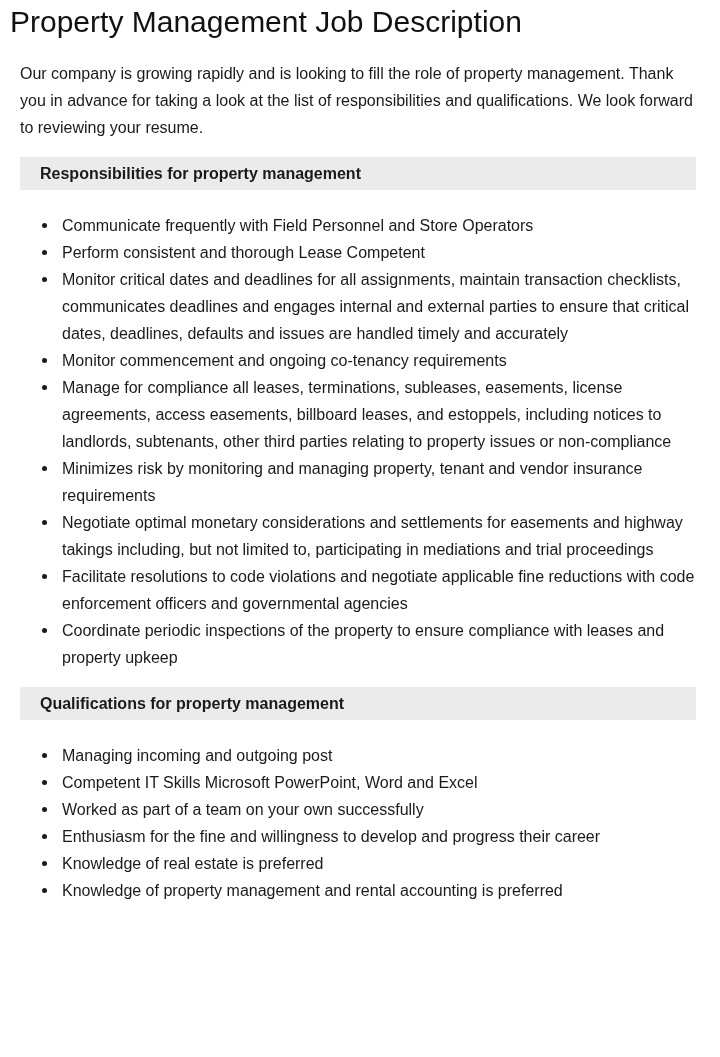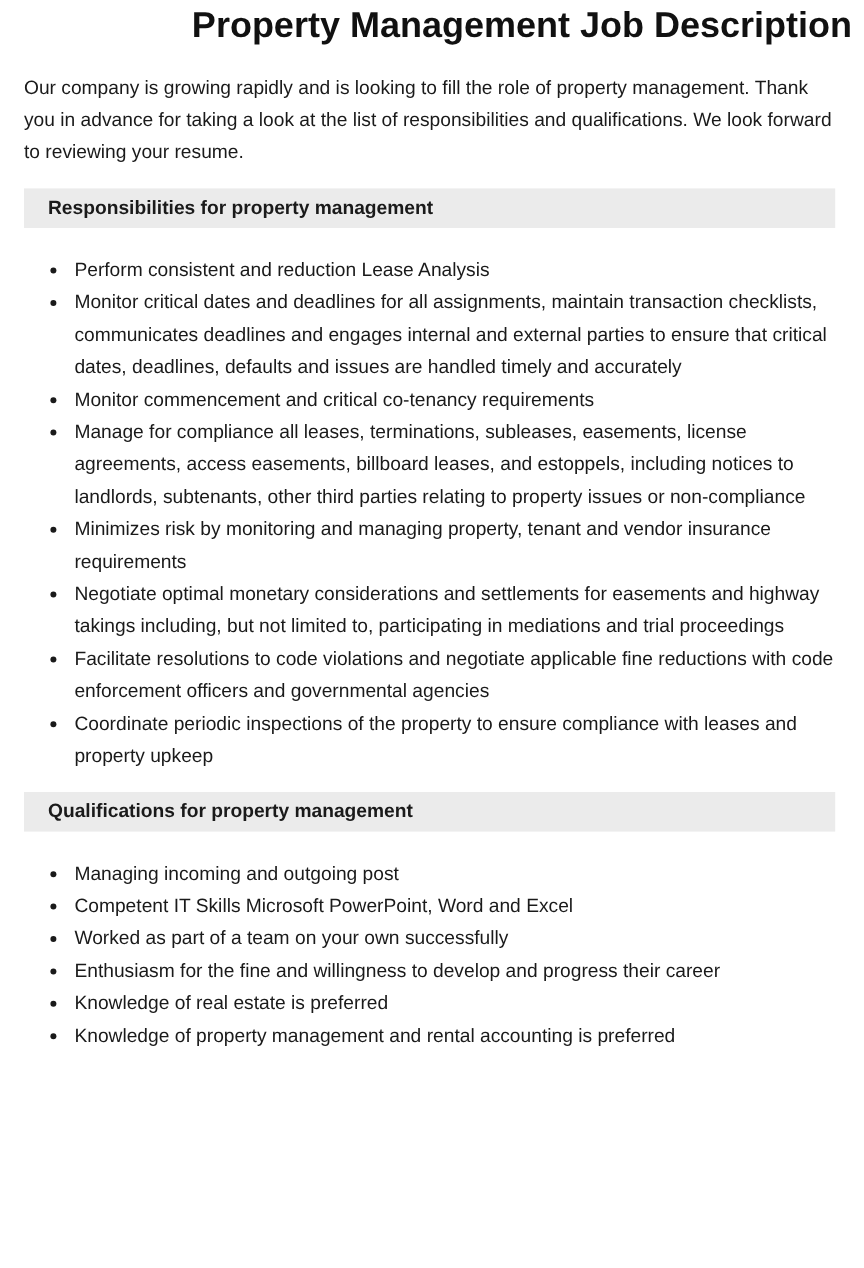--- a/index.html
+++ b/index.html
@@ -7,24 +7,24 @@
     width: 720px;
     height: 1057px;
     background: #ffffff;
     color: #1a1a1a;
     font-family: "Liberation Sans", sans-serif;
     overflow: hidden;
     box-sizing: border-box;
   }
   .page-title {
     margin: 2px 10px 0;
-    text-align: right;
+    text-align: left;
     font-size: 30px;
     line-height: 40px;
-    font-weight: 700;
+    font-weight: 400;
     color: #111111;
   }
   .intro {
     margin: 18px 20px 16px;
     font-size: 16px;
     line-height: 27px;
     color: #1a1a1a;
   }
   .section-bar {
     margin: 16px 24px 0 20px;
@@ -68,23 +68,24 @@
 
 <h1 class="page-title">Property Management Job Description</h1>
 
 <p class="intro">Our company is growing rapidly and is looking to fill the role of property management. Thank you in advance for taking a look at the list of responsibilities and qualifications. We look forward to reviewing your resume.</p>
 
 <div class="section-bar">
   <span class="heading">Responsibilities for property management</span>
 </div>
 
 <ul class="bullets">
-  <li>Perform consistent and reduction Lease Analysis</li>
+  <li>Communicate frequently with Field Personnel and Store Operators</li>
+  <li>Perform consistent and thorough Lease Competent</li>
   <li>Monitor critical dates and deadlines for all assignments, maintain transaction checklists, communicates deadlines and engages internal and external parties to ensure that critical dates, deadlines, defaults and issues are handled timely and accurately</li>
-  <li>Monitor commencement and critical co-tenancy requirements</li>
+  <li>Monitor commencement and ongoing co-tenancy requirements</li>
   <li>Manage for compliance all leases, terminations, subleases, easements, license agreements, access easements, billboard leases, and estoppels, including notices to landlords, subtenants, other third parties relating to property issues or non-compliance</li>
   <li>Minimizes risk by monitoring and managing property, tenant and vendor insurance requirements</li>
   <li>Negotiate optimal monetary considerations and settlements for easements and highway takings including, but not limited to, participating in mediations and trial proceedings</li>
   <li>Facilitate resolutions to code violations and negotiate applicable fine reductions with code enforcement officers and governmental agencies</li>
   <li>Coordinate periodic inspections of the property to ensure compliance with leases and property upkeep</li>
 </ul>
 
 <div class="section-bar">
   <span class="heading">Qualifications for property management</span>
 </div>

